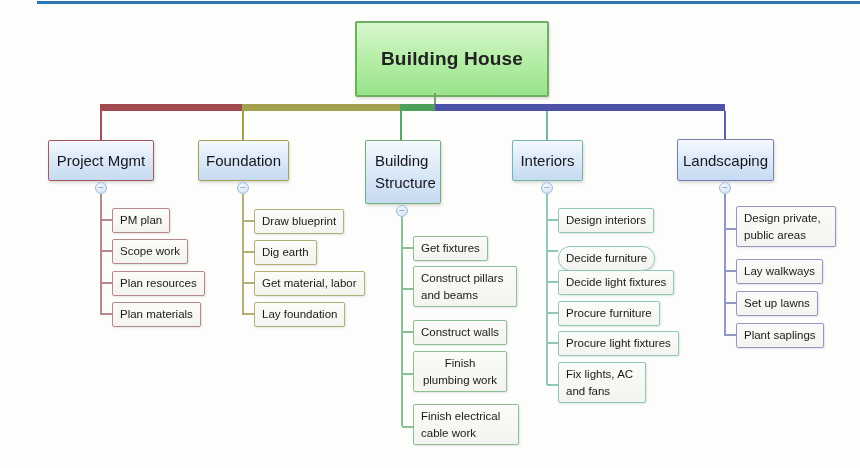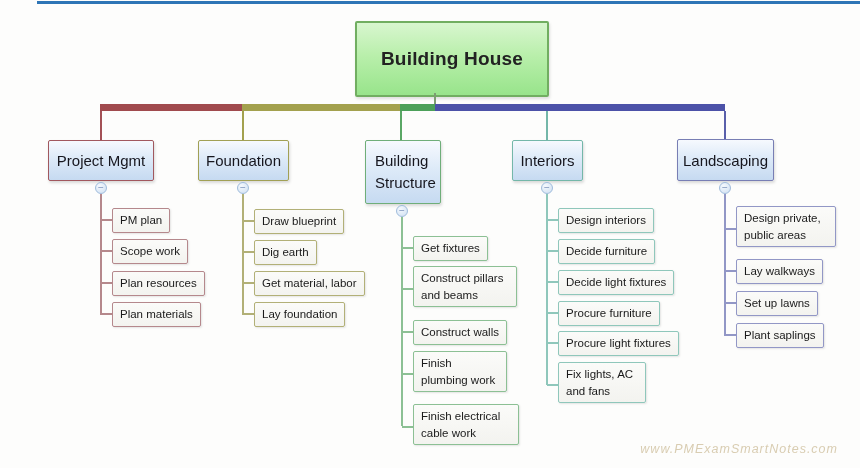--- a/index.html
+++ b/index.html
@@ -160,33 +160,33 @@
     <div class="cat-box cat-multiline" style="left:365px; top:140px; width:76px; height:64px;">Building Structure</div>
     <div class="minus-btn" style="left:396px; top:205px;">−</div>
     <div class="stem" style="left:401px; top:217px; height:209px;"></div>
     <div class="tick" style="left:402px; top:247px;"></div>
     <div class="item-box" style="left:413px; top:236px;">Get fixtures</div>
     <div class="tick" style="left:402px; top:288px;"></div>
     <div class="item-box item-wrap" style="left:413px; top:266px; width:104px;">Construct pillars and beams</div>
     <div class="tick" style="left:402px; top:331px;"></div>
     <div class="item-box" style="left:413px; top:320px;">Construct walls</div>
     <div class="tick" style="left:402px; top:373px;"></div>
-    <div class="item-box item-wrap" style="left:413px; top:351px; width:94px;">Finish plumbing work</div>
+    <div class="item-box item-wrap" style="left:413px; top:351px; width:94px;text-align:center;">Finish plumbing work</div>
     <div class="tick" style="left:402px; top:426px;"></div>
     <div class="item-box item-wrap" style="left:413px; top:404px; width:106px;">Finish electrical cable work</div>
   </div>
 
   <div class="br-interiors">
     <div class="cat-box" style="left:512px; top:140px; width:71px; height:41px;">Interiors</div>
     <div class="minus-btn" style="left:541px; top:182px;">−</div>
     <div class="stem" style="left:546px; top:194px; height:191px;"></div>
     <div class="tick" style="left:547px; top:219px;"></div>
     <div class="item-box" style="left:558px; top:208px;">Design interiors</div>
     <div class="tick" style="left:547px; top:250px;"></div>
-    <div class="item-box" style="left:558px; top:239px;">Decide furniture</div>
+    <div class="item-box" style="left:558px; top:246px;border-radius:12px;">Decide furniture</div>
     <div class="tick" style="left:547px; top:281px;"></div>
     <div class="item-box" style="left:558px; top:270px;">Decide light fixtures</div>
     <div class="tick" style="left:547px; top:312px;"></div>
     <div class="item-box" style="left:558px; top:301px;">Procure furniture</div>
     <div class="tick" style="left:547px; top:342px;"></div>
     <div class="item-box" style="left:558px; top:331px;">Procure light fixtures</div>
     <div class="tick" style="left:547px; top:384px;"></div>
     <div class="item-box item-wrap" style="left:558px; top:362px; width:88px;">Fix lights, AC and fans</div>
   </div>
 
@@ -197,15 +197,14 @@
     <div class="tick" style="left:725px; top:228px;"></div>
     <div class="item-box item-wrap" style="left:736px; top:206px; width:100px;">Design private, public areas</div>
     <div class="tick" style="left:725px; top:270px;"></div>
     <div class="item-box" style="left:736px; top:259px;">Lay walkways</div>
     <div class="tick" style="left:725px; top:302px;"></div>
     <div class="item-box" style="left:736px; top:291px;">Set up lawns</div>
     <div class="tick" style="left:725px; top:334px;"></div>
     <div class="item-box" style="left:736px; top:323px;">Plant saplings</div>
   </div>
 
-  <div class="watermark">www.PMExamSmartNotes.com</div>
 
 </div>
 
 </body></html>

